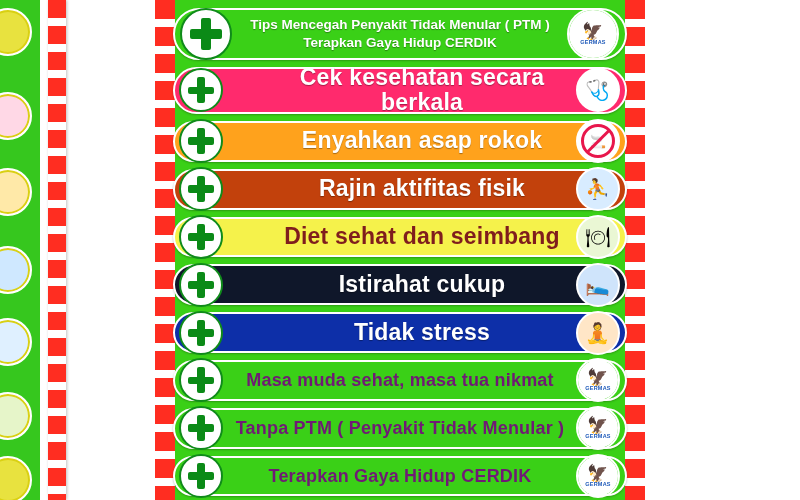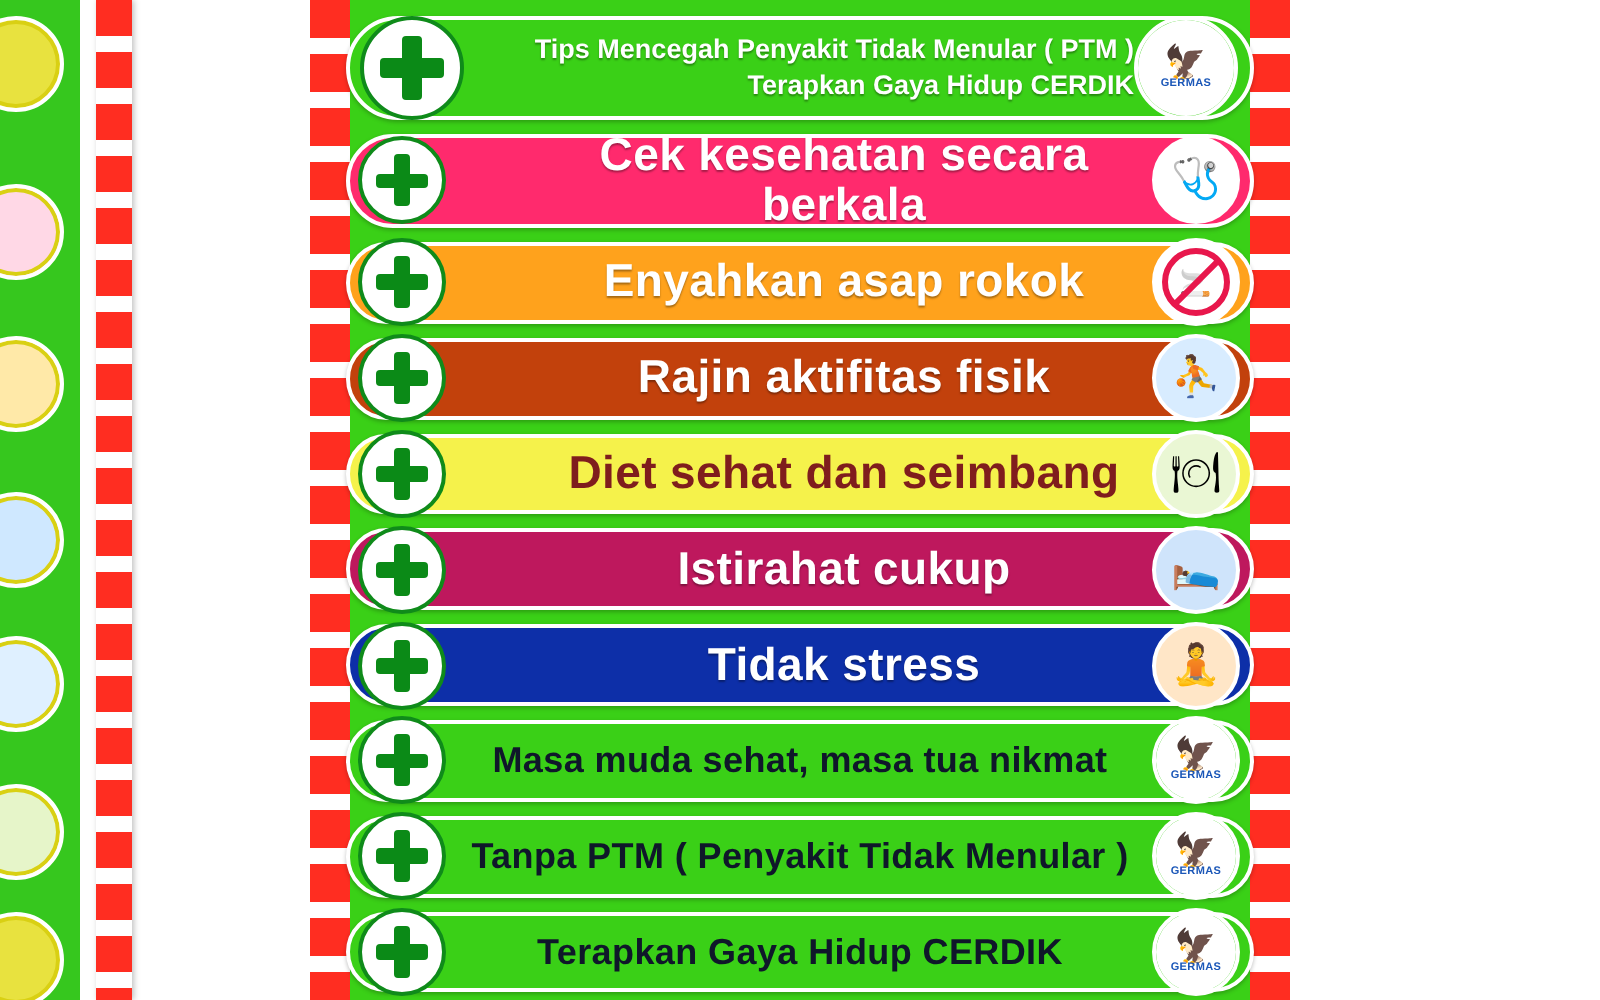--- a/index.html
+++ b/index.html
@@ -187,43 +187,43 @@
     text-align: center;
     padding: 0 52px;
     font-weight: bold;
     letter-spacing: 0.2px;
     line-height: 1.12;
     z-index: 2;
   }
 
   .title-lines {
     flex: 1;
-    text-align: right;
+    text-align: center;
     padding: 0 58px;
     color: #ffffff;
     font-weight: bold;
     font-size: 13.5px;
     line-height: 1.35;
     text-shadow: 0 1px 1px rgba(0,0,0,0.35);
     z-index: 2;
   }
 
   
   .r-header { background: #3ad017; border-color: #ffffff; }
   .r-pink   { background: #ff2a6d; }
   .r-orange { background: #ffa21c; justify-content: center; }
   .r-blue   { background: #c2410c; }
   .r-yellow { background: #f5f24b; }
-  .r-green  { background: #be185d; }
+  .r-green  { background: #0f172a; }
   .r-navy   { background: #0d2fa8; }
   .r-plain  { background: #3ad017; }
 
   .t-white  { color: #ffffff; text-shadow: 0 1px 1px rgba(0,0,0,0.35); }
   .t-navy   { color: #7f1d1d; }
-  .t-red    { color: #0f172a; }
+  .t-red    { color: #701a75; }
 
   .big { font-size: 23px; margin-left: 44px; }
   .mid { font-size: 18px; }
 
   
   .germas {
     width: 100%;
     height: 100%;
     background: #ffffff;
     display: flex;

